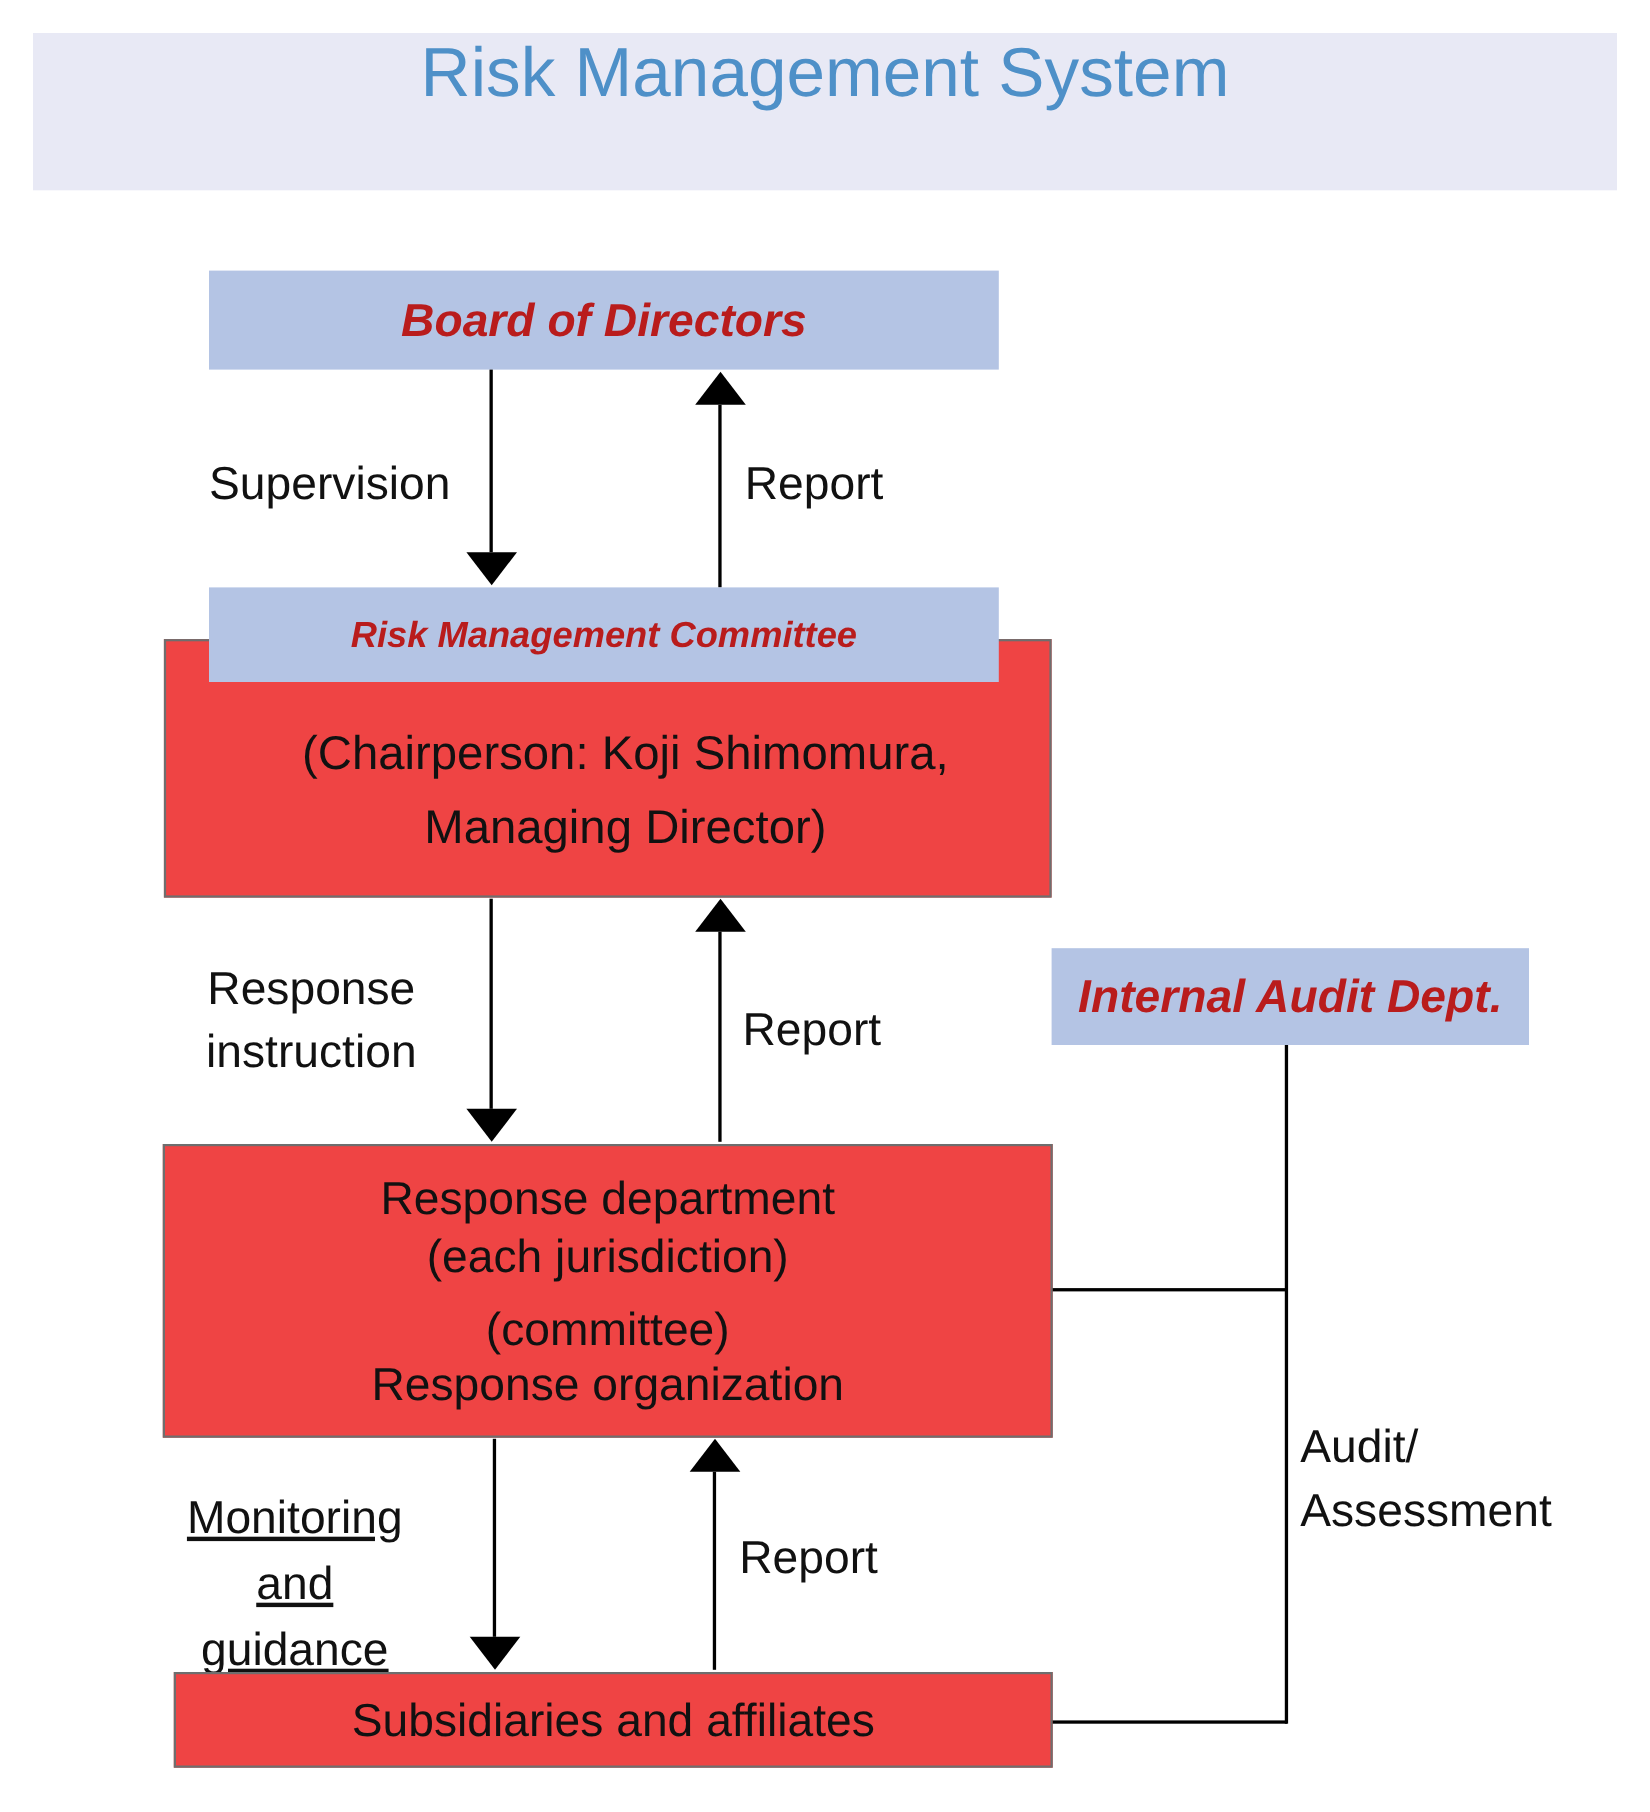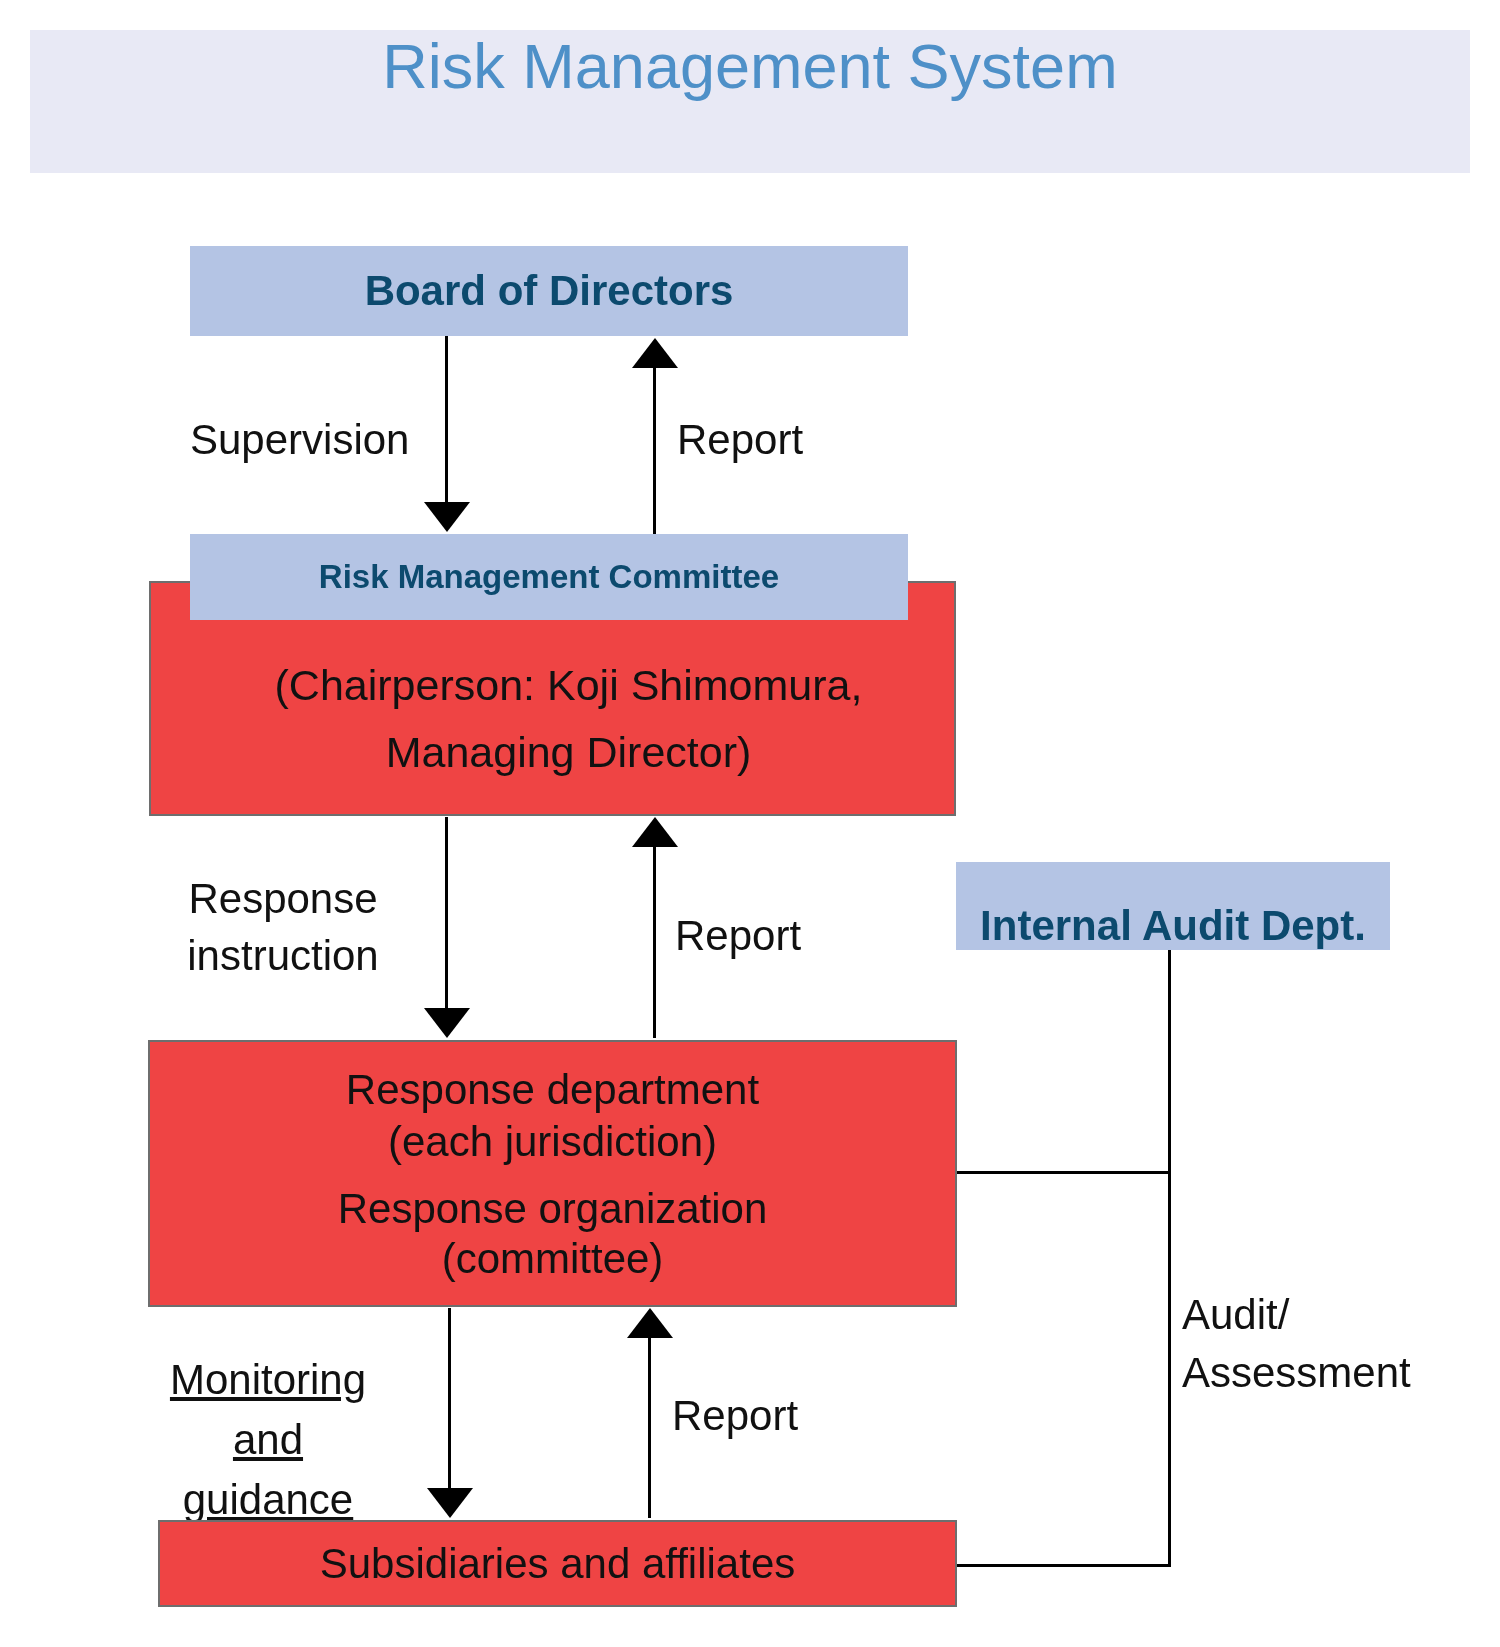--- a/index.html
+++ b/index.html
@@ -20,21 +20,21 @@
     position:absolute;left:30px;top:30px;width:1440px;height:143px;
     background:var(--title-bg);
     display:flex;align-items:flex-start;justify-content:center;
   }
   .title-text{
     font-size:63px;font-weight:400;color:var(--title-text);letter-spacing:0px;
   }
   .box-blue{
     position:absolute;background:var(--node-fill);
     display:flex;align-items:center;justify-content:center;
-    font-size:42px;font-weight:700;color:#0c4a6e;
+    font-size:42px;font-weight:700;color:#b91c1c;font-style:italic;
   }
   .box-white{
     position:absolute;background:#ef4444;border:2px solid var(--node-border);
     box-sizing:border-box;
   }
   .lbl{
     position:absolute;font-size:42px;line-height:1.04;color:var(--text);
     white-space:nowrap;
   }
   .lbl-center{text-align:center;white-space:normal;margin-left:48px;}
@@ -92,32 +92,32 @@
   <div class="head-down" style="left:424px;top:1008px;"></div>
   <div class="lbl lbl-center" style="left:115px;top:870px;width:240px;line-height:57px;">
     <div>Response</div>
     <div>instruction</div>
   </div>
 
   <div class="head-up" style="left:632px;top:817px;"></div>
   <div class="vline" style="left:653px;top:847px;height:191px;"></div>
   <div class="lbl" style="left:675px;top:914px;">Report</div>
 
-  <div class="box-blue" style="left:956px;top:862px;width:434px;height:88px;align-items:flex-end;">
+  <div class="box-blue" style="left:956px;top:862px;width:434px;height:88px;">
     <span>Internal Audit Dept.</span>
   </div>
 
   <div class="box-white" style="left:148px;top:1040px;width:809px;height:267px;"></div>
   <div class="node-text" style="left:148px;top:1064px;width:809px;line-height:52px;font-size:42px;">
     <div>Response department</div>
     <div>(each jurisdiction)</div>
   </div>
   <div class="node-text" style="left:148px;top:1184px;width:809px;line-height:50px;font-size:42px;">
+    <div>(committee)</div>
     <div>Response organization</div>
-    <div>(committee)</div>
   </div>
 
   <div class="vline" style="left:448px;top:1308px;height:180px;"></div>
   <div class="head-down" style="left:427px;top:1488px;"></div>
   <div class="lbl lbl-center" style="left:95px;top:1350px;width:250px;line-height:60px;text-decoration:underline;">
     <div>Monitoring</div>
     <div>and guidance</div>
   </div>
 
   <div class="head-up" style="left:627px;top:1308px;"></div>

